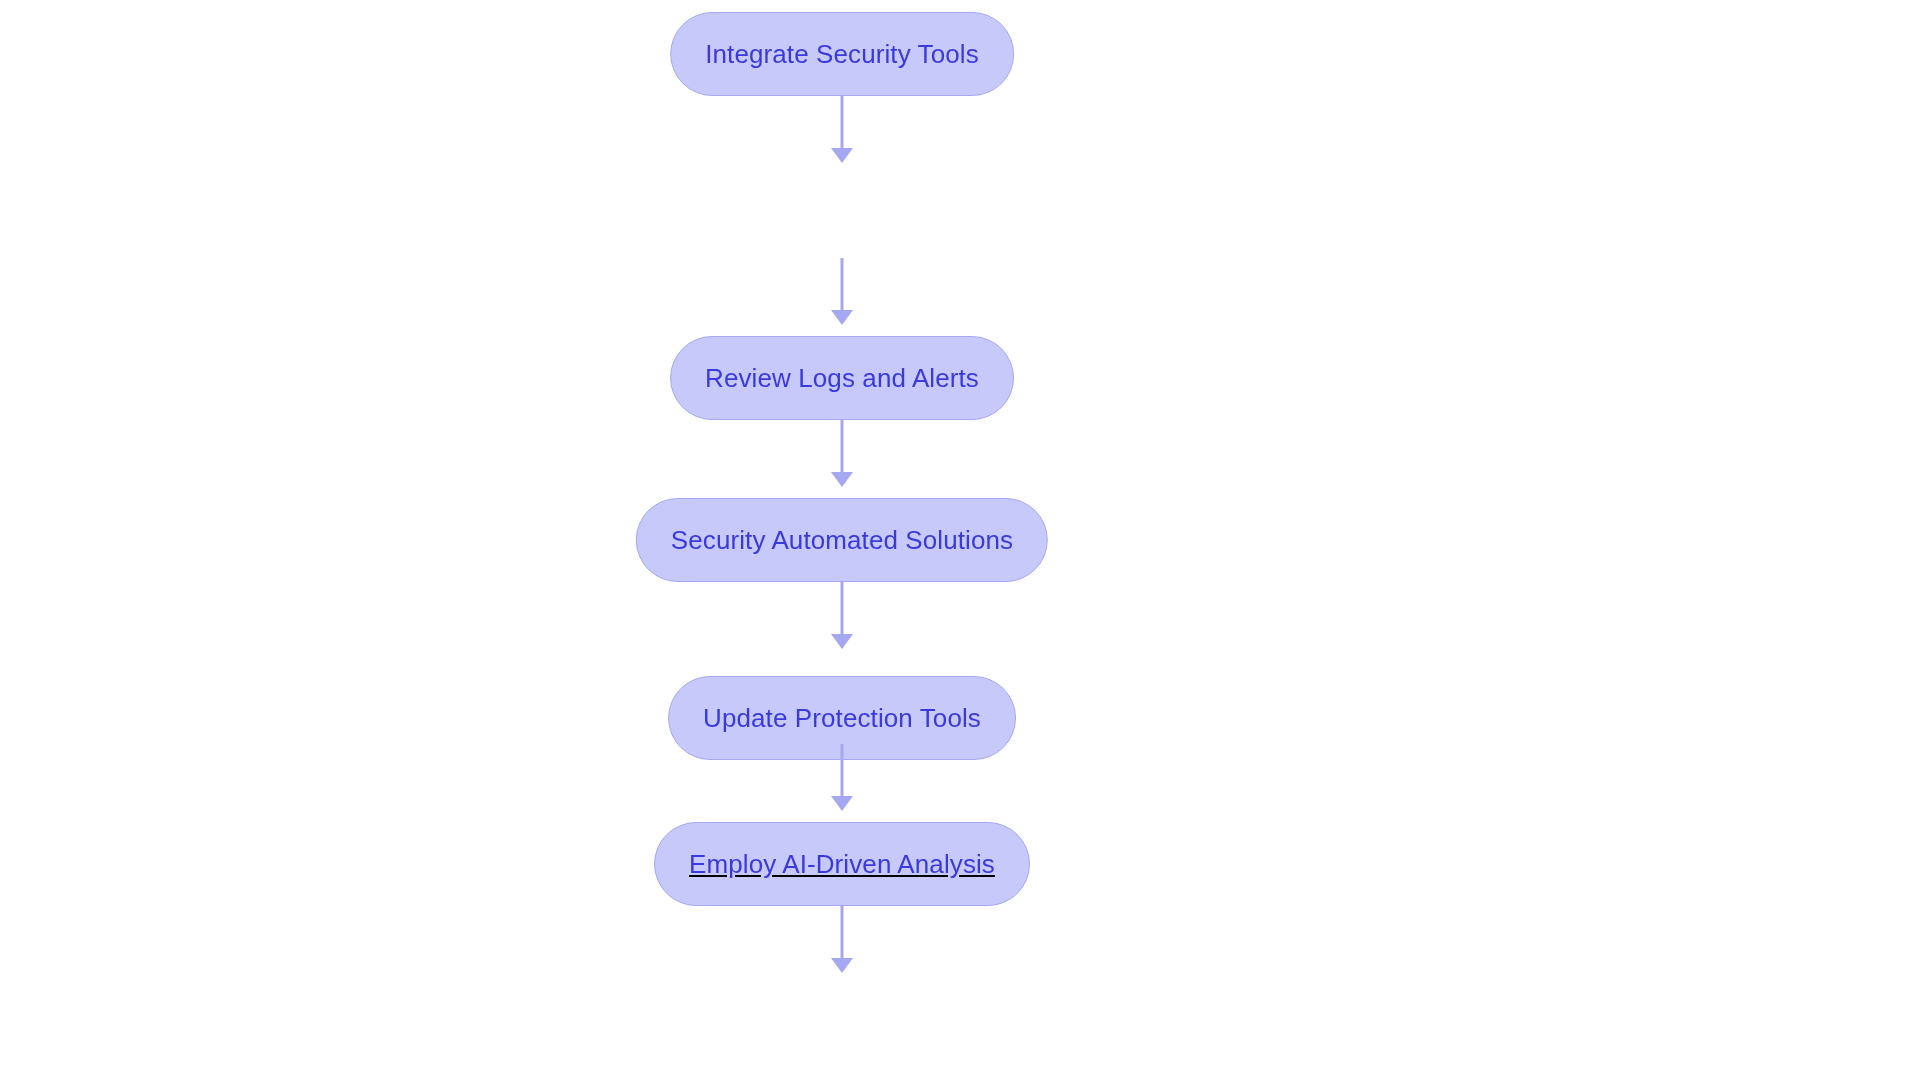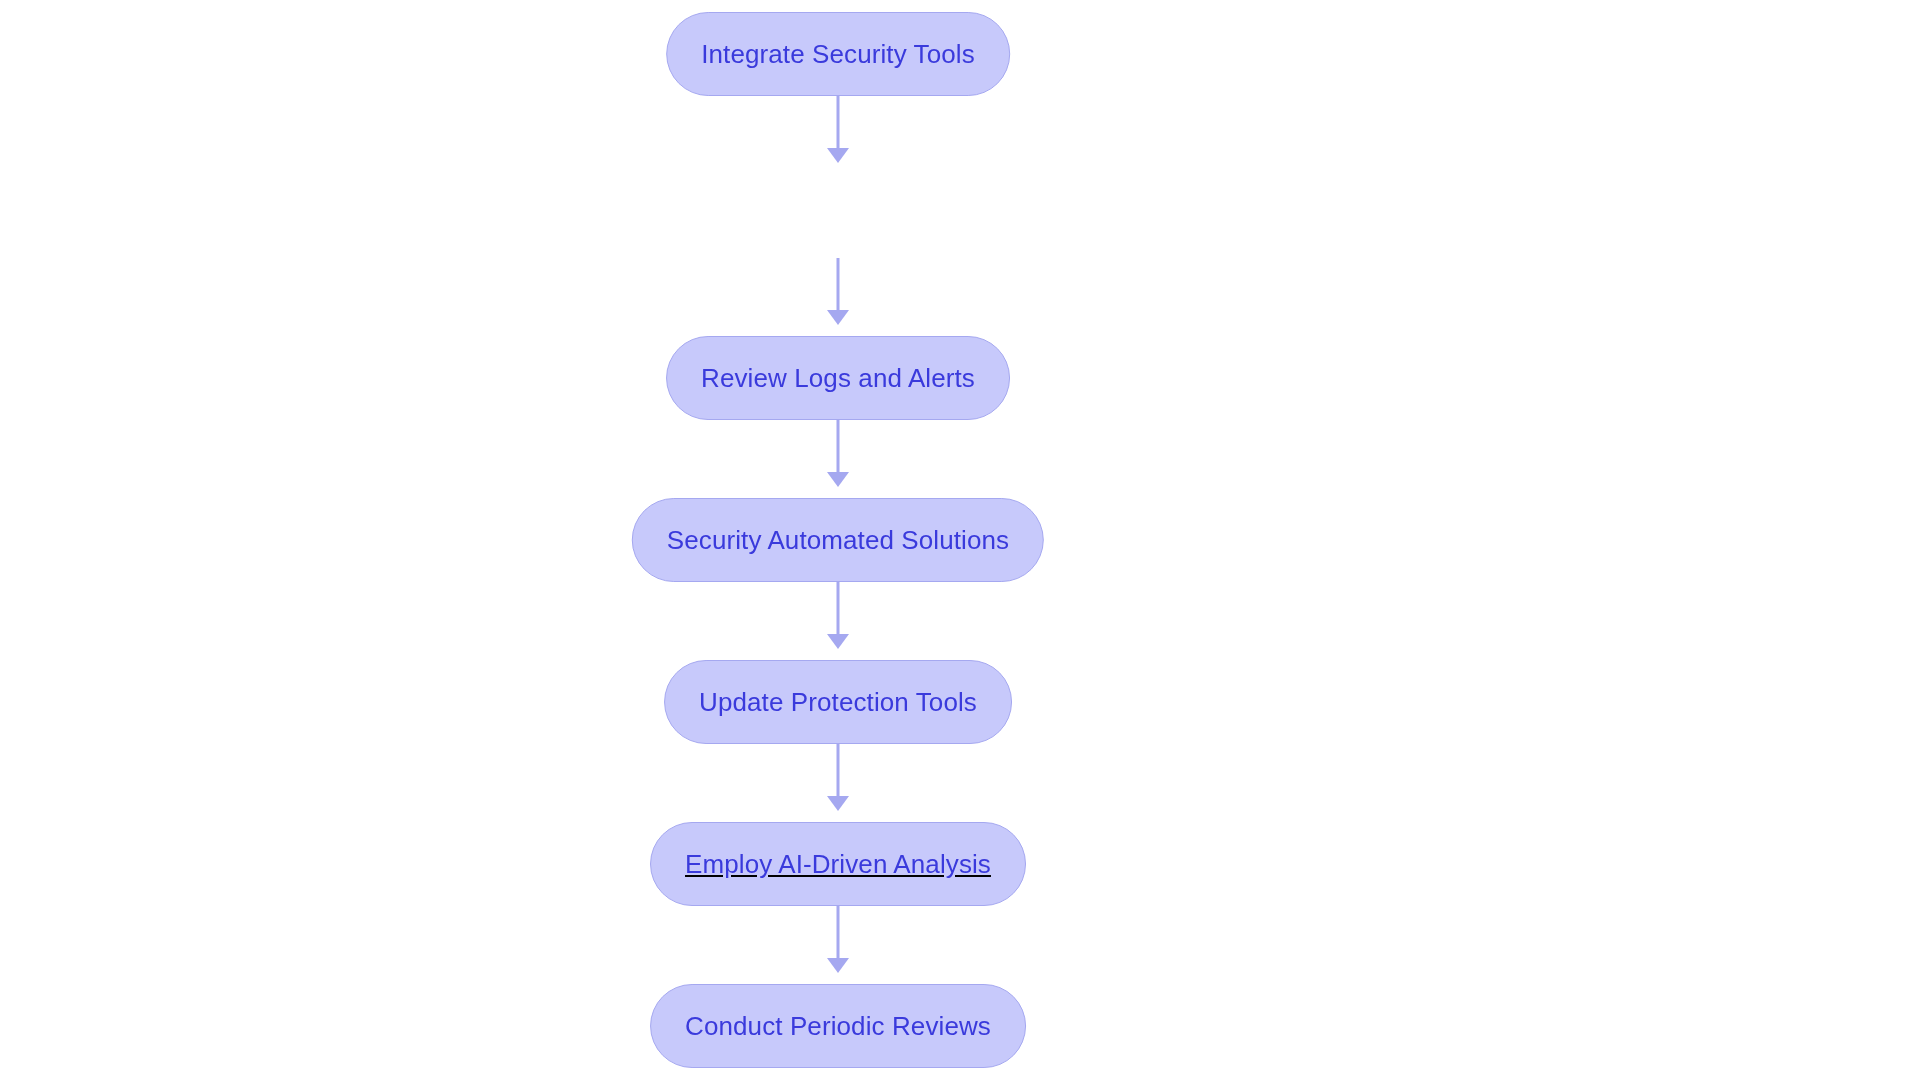--- a/index.html
+++ b/index.html
@@ -13,20 +13,21 @@
     height: 1083px;
     font-family: "Liberation Sans", "DejaVu Sans", sans-serif;
     overflow: hidden;
   }
 
   #flow-canvas {
     position: relative;
     width: 1676px;
     height: 1083px;
     background: #ffffff;
+    padding-left: 8px;
   }
 
   
   .node {
     position: absolute;
     left: 50%;
     transform: translateX(-50%);
     height: 84px;
     box-sizing: border-box;
     display: flex;
@@ -101,33 +102,30 @@
   </div>
 
   <div class="node" style="top:498px;">
     <span class="node-label">Security Automated Solutions</span>
   </div>
   <div class="connector" style="top:582px; height:67px;">
     <div class="stem" style="height:52px;"></div>
     <div class="head"></div>
   </div>
 
-  <div class="node" style="top:660px;">
+  <div class="node" style="top:676px;">
     <span class="node-label">Update Protection Tools</span>
   </div>
   <div class="connector" style="top:744px; height:67px;">
     <div class="stem" style="height:52px;"></div>
     <div class="head"></div>
   </div>
 
   <div class="node" style="top:822px;text-decoration:underline;">
     <span class="node-label">Employ AI-Driven Analysis</span>
   </div>
   <div class="connector" style="top:906px; height:67px;">
     <div class="stem" style="height:52px;"></div>
     <div class="head"></div>
   </div>
 
-  <div class="node" style="top:984px;">
-    <span class="node-label">Conduct Periodic Reviews</span>
-  </div>
 
 </div>
 
 </body></html>

